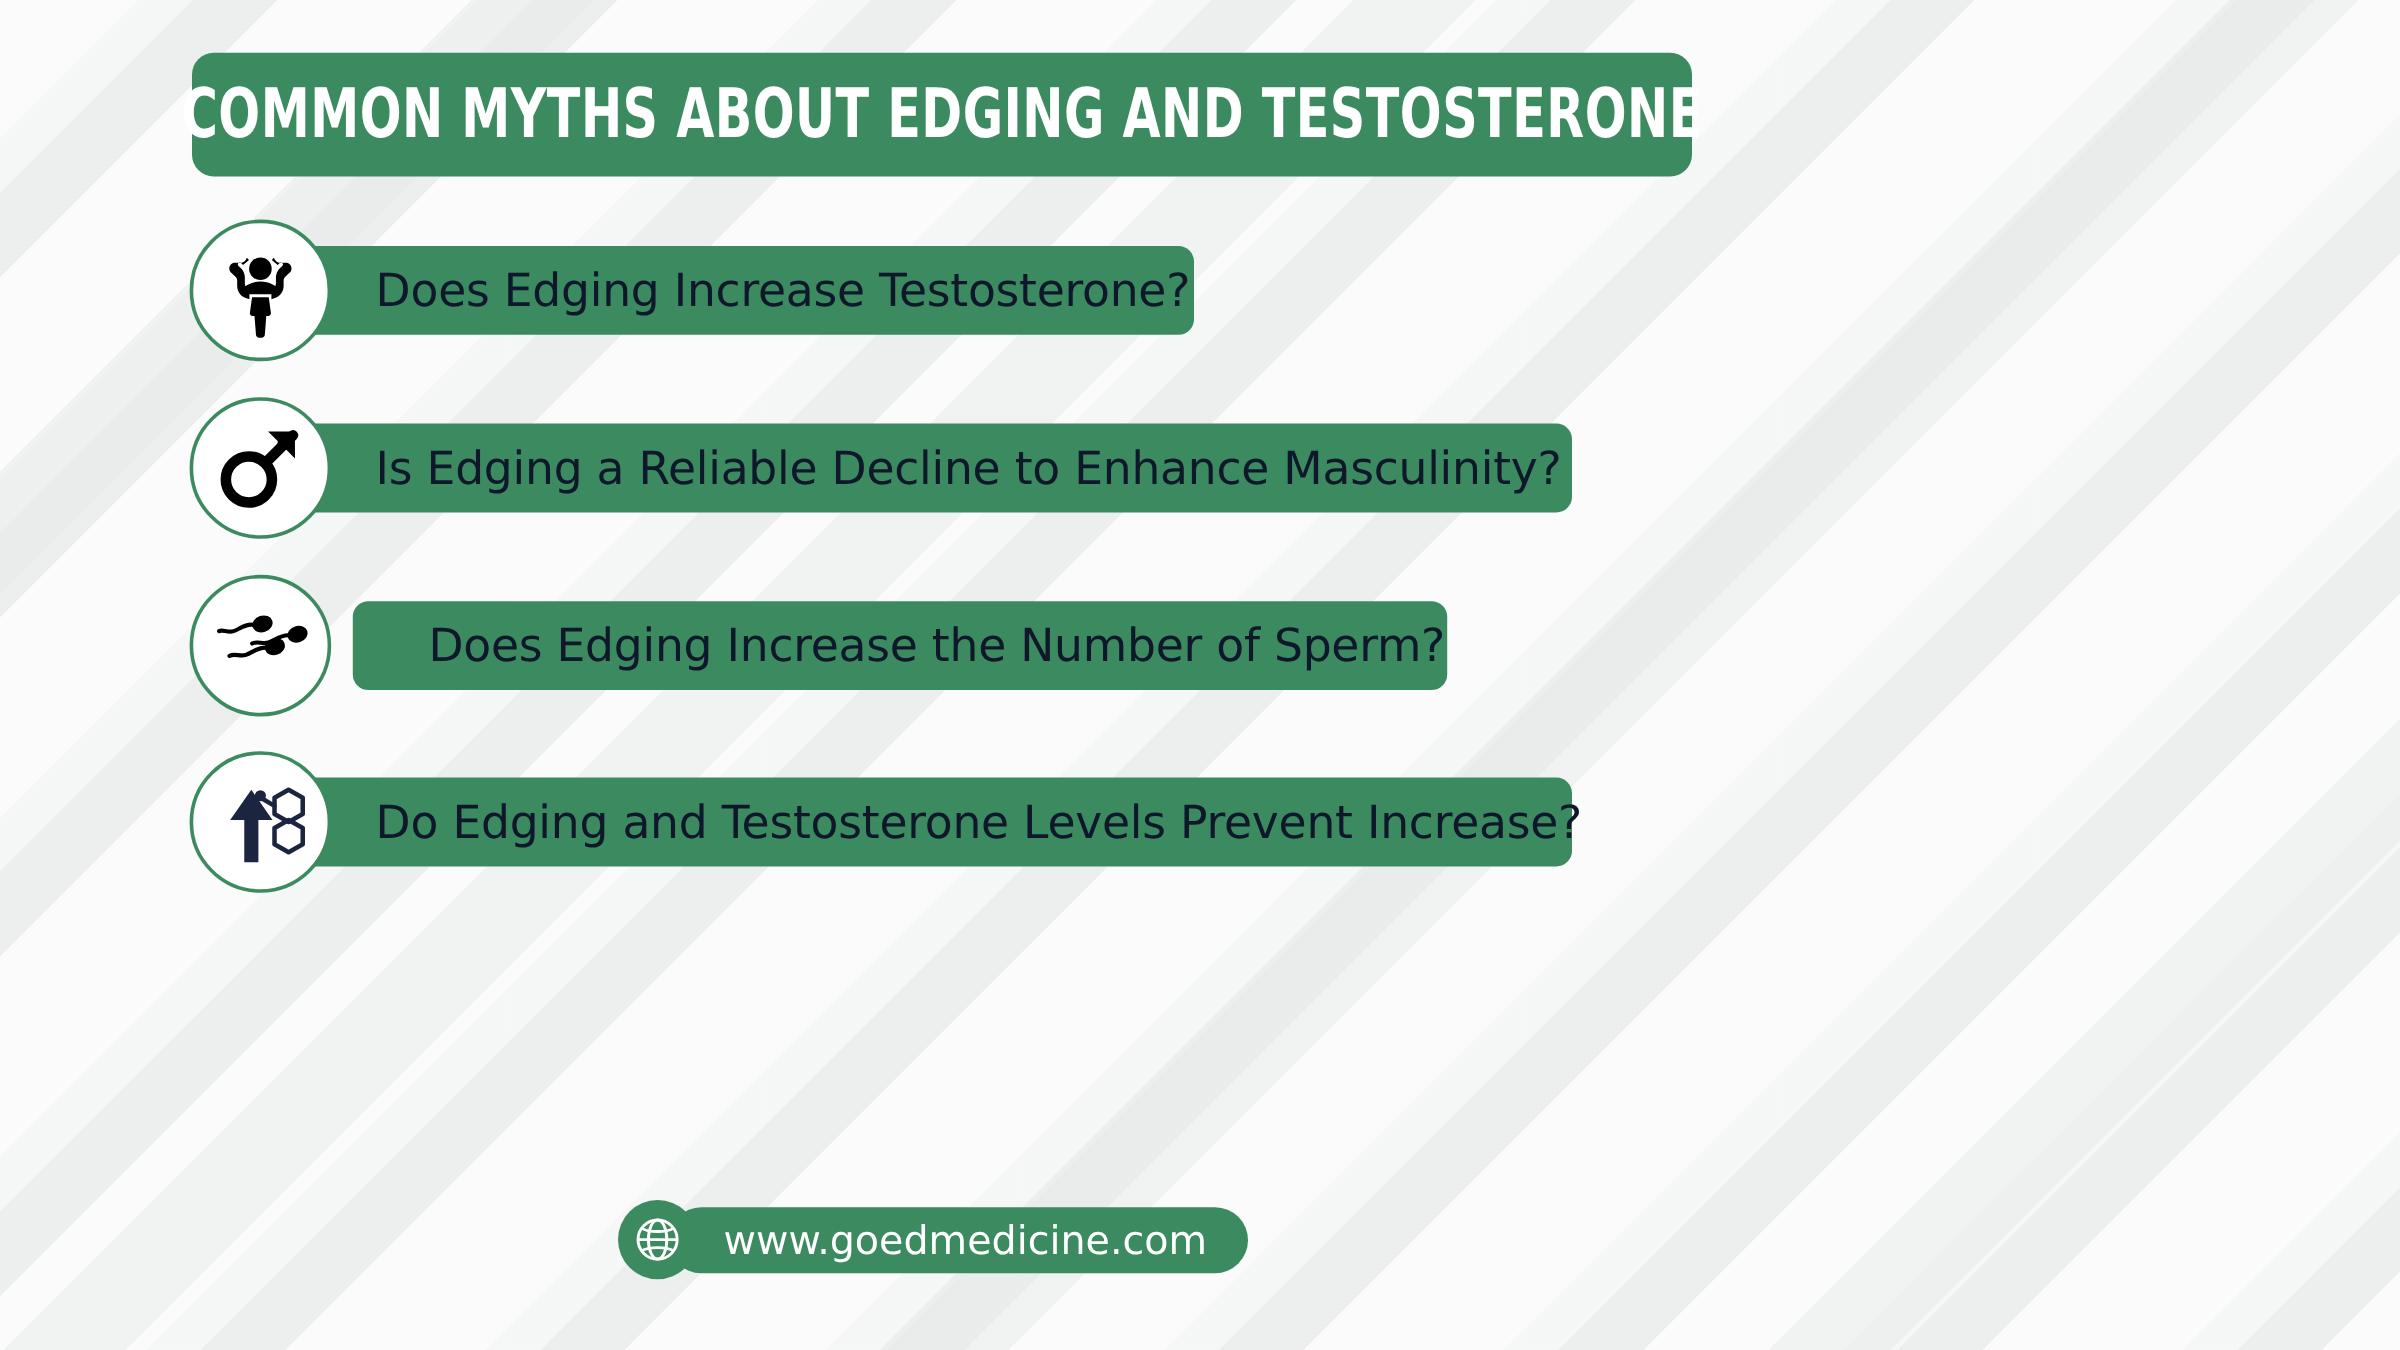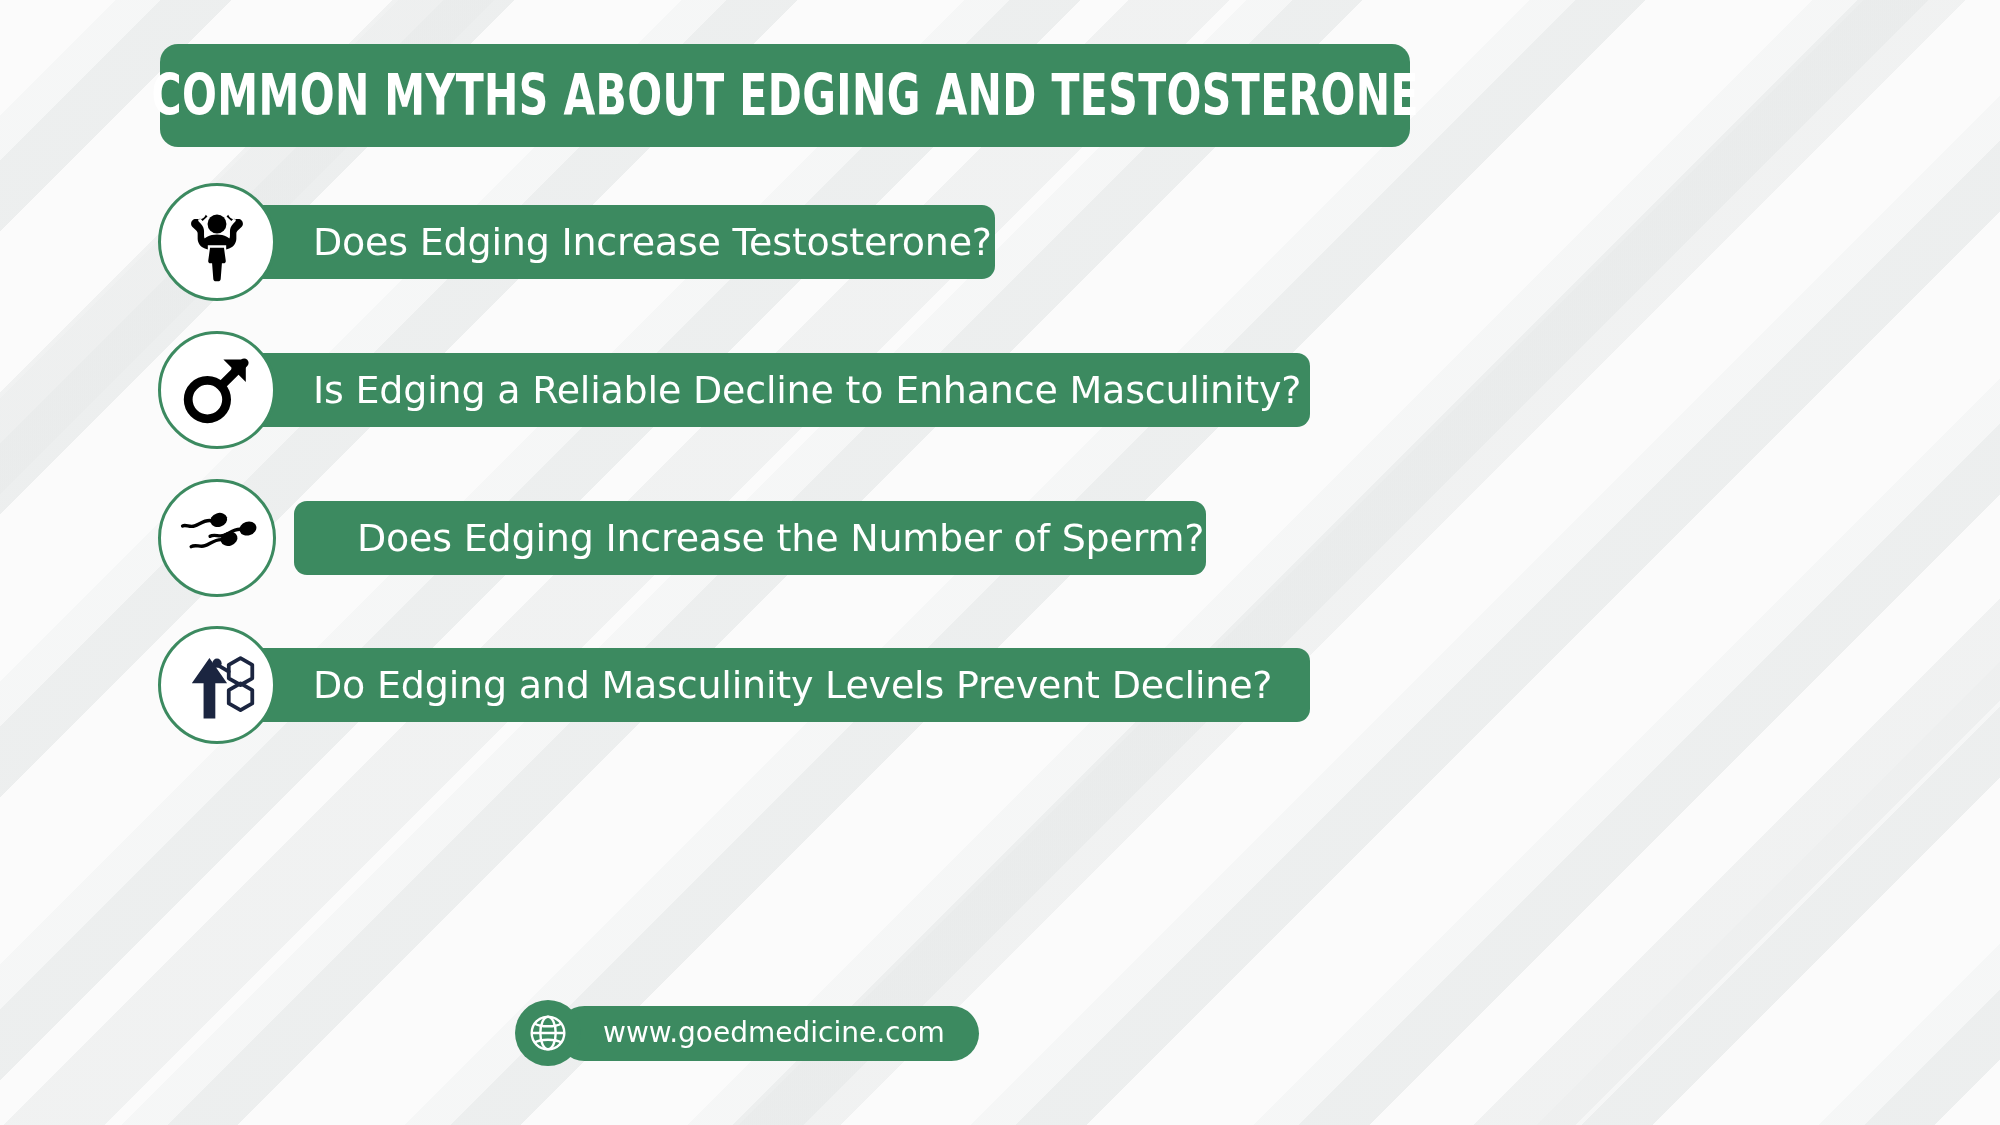--- a/index.html
+++ b/index.html
@@ -115,21 +115,21 @@
     margin-left: -26px;
     height: 74px;
     background: #3c8a60;
     border-radius: 13px;
     display: flex;
     align-items: center;
     padding-left: 63px;
     padding-right: 32px;
   }
   .label-text {
-    color: #ffffff;
+    color: #0f172a;
     font-family: "DejaVu Sans", "Liberation Sans", sans-serif;
     font-weight: 400;
     font-size: 38px;
     line-height: 1;
     white-space: nowrap;
     letter-spacing: -0.2px;
   }
 
   
   .footer {
@@ -160,21 +160,21 @@
     background: #3c8a60;
     border-radius: 28px;
     display: flex;
     align-items: center;
     padding-left: 46px;
     padding-right: 34px;
   }
   .footer-text {
     color: #ffffff;
     font-family: "DejaVu Sans", "Liberation Sans", sans-serif;
-    font-size: 28px;
+    font-size: 33px;
     line-height: 1;
     white-space: nowrap;
   }
 </style>
 </head>
 <body>
 
 <div id="bg-stripes"></div>
 <div id="bg-stripes-2"></div>
 
@@ -241,21 +241,21 @@
         <g fill="none" stroke="#1b2540" stroke-width="4.5" stroke-linejoin="round" stroke-linecap="round">
           <polygon points="64,26 78,18 92,26 92,42 78,50 64,42"></polygon>
           <polygon points="64,56 78,48 92,56 92,72 78,80 64,72"></polygon>
           <line x1="64" y1="34" x2="52" y2="27"></line>
         </g>
         <circle cx="50" cy="24" r="5.5" fill="#1b2540"></circle>
         <path d="M34 90 L34 48 L20 48 L41 18 L62 48 L48 48 L48 90 Z" fill="#1b2540"></path>
       </svg>
     </div>
     <div class="label-bar" style="width:1060px">
-      <span class="label-text">Do Edging and Masculinity Levels Prevent Decline?</span>
+      <span class="label-text">Do Edging and Testosterone Levels Prevent Increase?</span>
     </div>
   </div>
 
   <div class="footer">
     <div class="footer-icon">
       <svg width="48" height="48" viewBox="0 0 100 100" aria-hidden="true">
         <g fill="none" stroke="#ffffff" stroke-width="5">
           <circle cx="50" cy="50" r="34"></circle>
           <ellipse cx="50" cy="50" rx="16" ry="34"></ellipse>
           <line x1="16" y1="50" x2="84" y2="50"></line>

